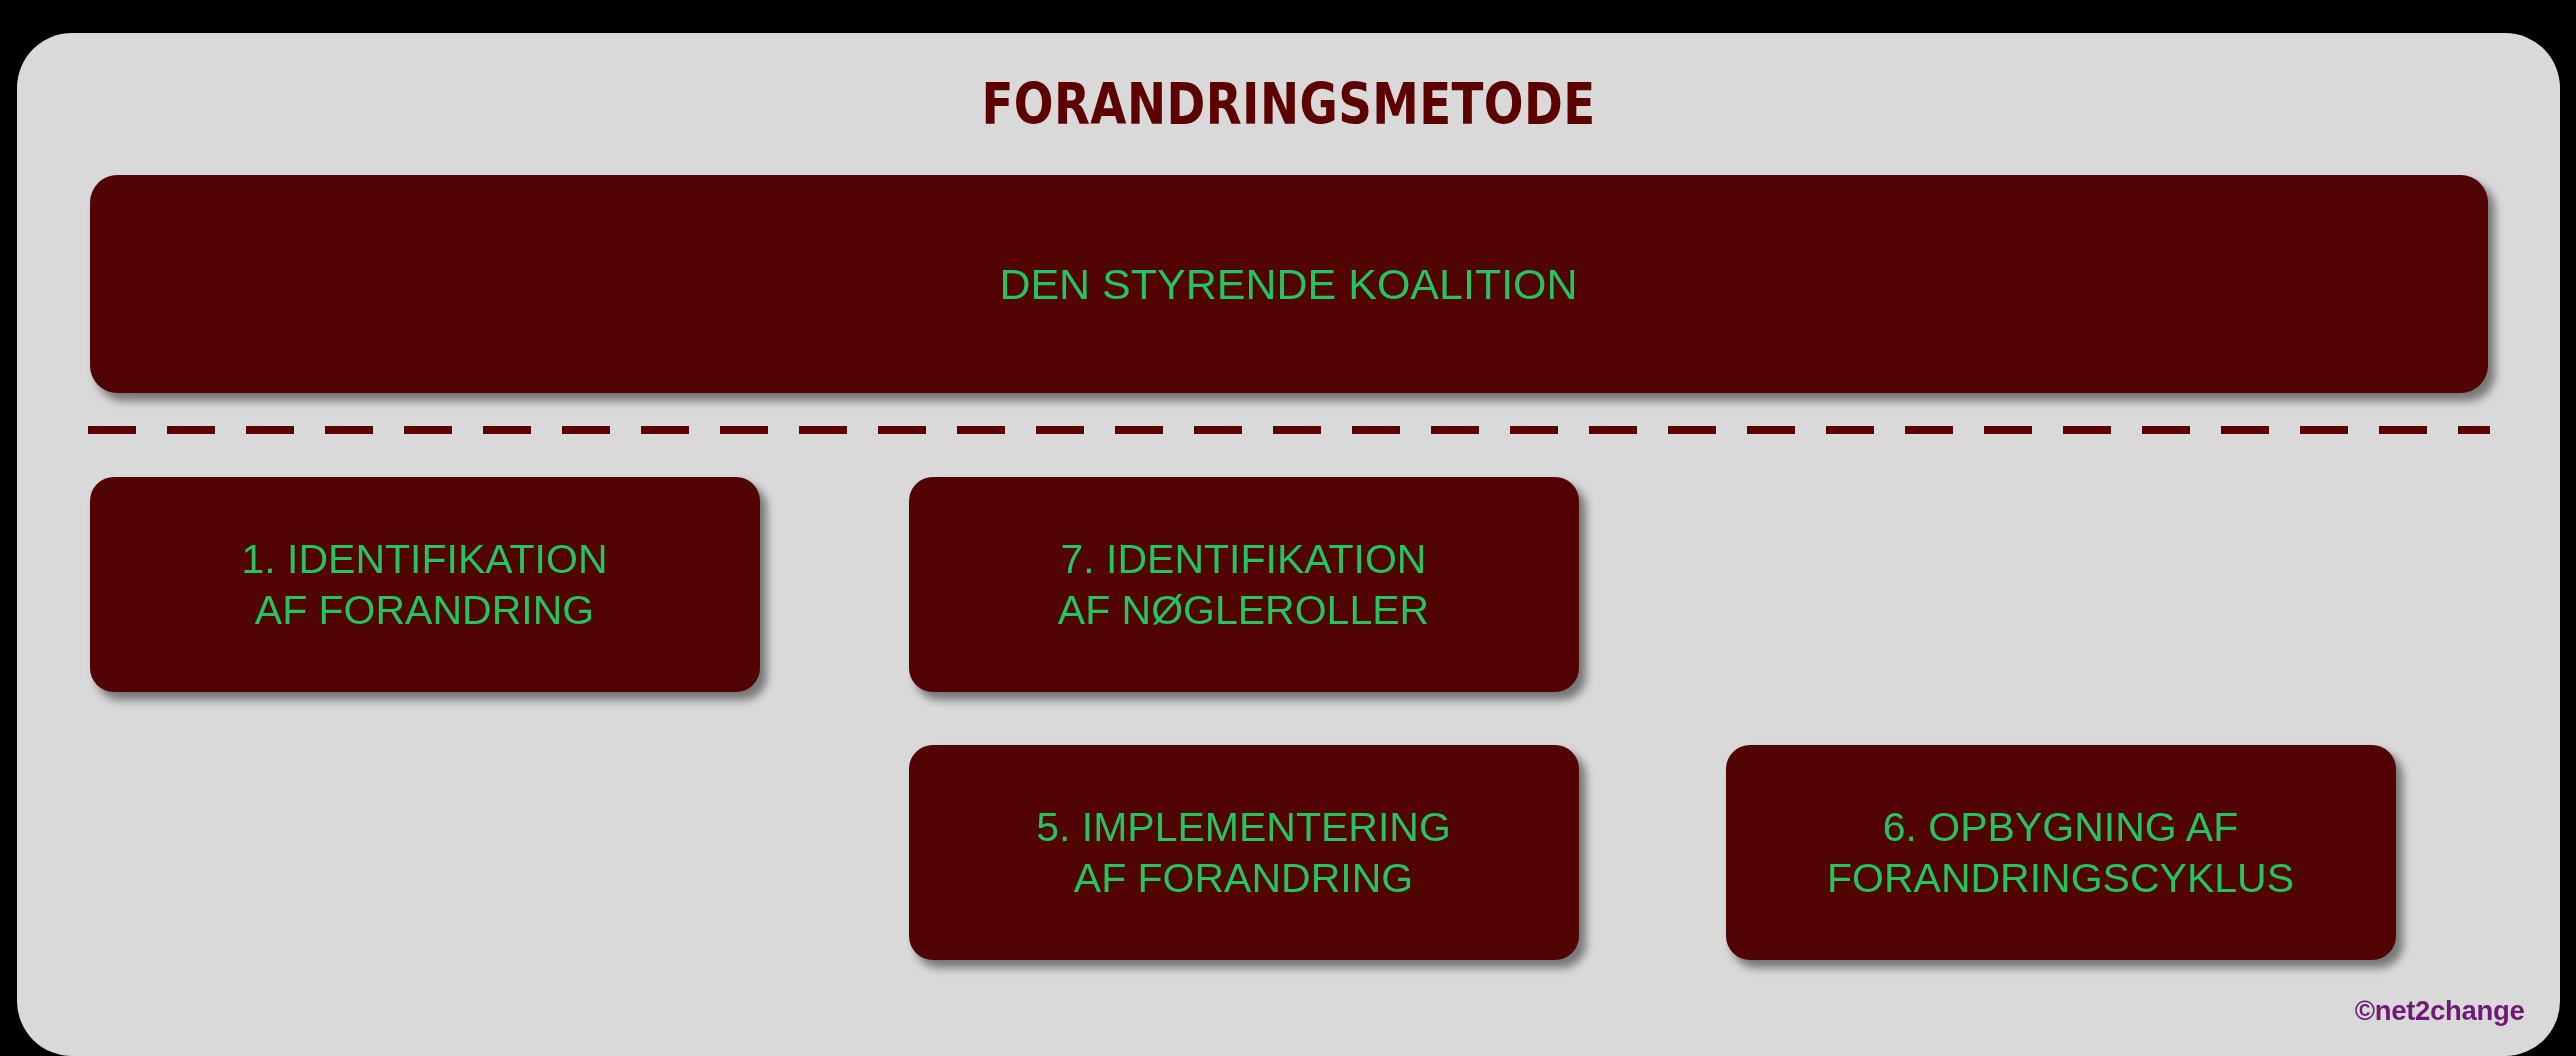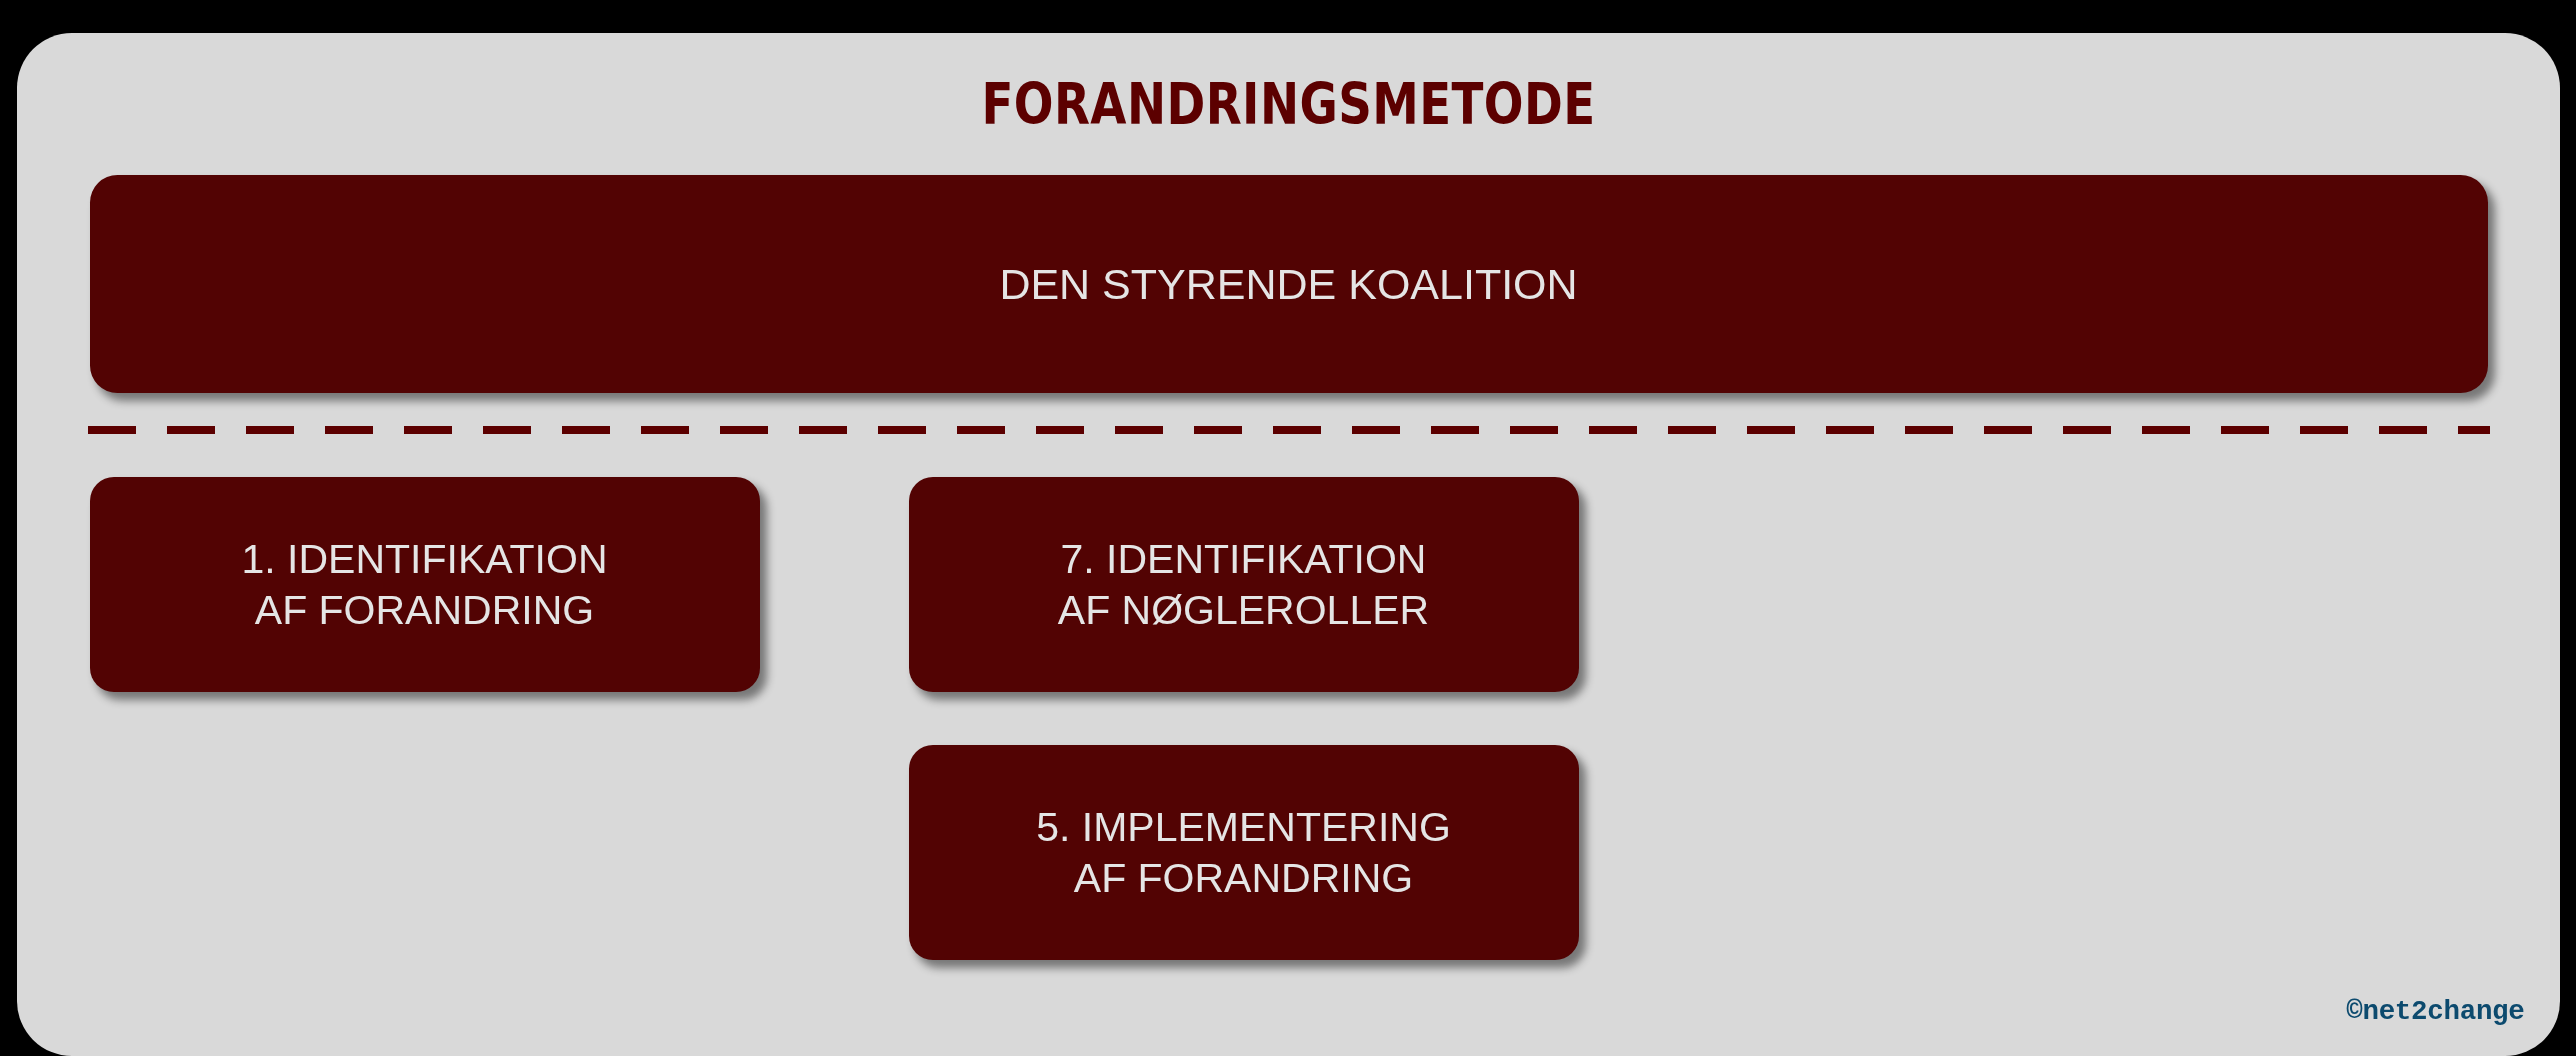--- a/index.html
+++ b/index.html
@@ -38,21 +38,21 @@
     letter-spacing: 0.5px;
     transform: scaleX(0.82);
     transform-origin: center top;
   }
 
   .box {
     position: absolute;
     background: #520303;
     border-radius: 24px;
     box-shadow: 6.4px 7.3px 8.2px rgba(0,0,0,0.45);
-    color: #e5e5e5;
+    color: #22c55e;
     display: flex;
     align-items: center;
     justify-content: center;
     text-align: center;
     box-sizing: border-box;
     line-height: 1.22;
   }
 
   .box-coalition {
     left: 73px;
@@ -93,22 +93,22 @@
   .box-label {
     display: block;
     padding: 0 16.5px;
     white-space: pre-line;
   }
 
   .copyright {
     position: absolute;
     right: 35px;
     bottom: 29px;
-    color: #0c4a6e;
-    font-family: Liberation Mono, monospace;
+    color: #701a75;
+    font-family: Liberation Sans, sans-serif;
     font-weight: bold;
     font-size: 27.5px;
     letter-spacing: -0.3px;
   }
 </style>
 </head>
 <body>
 
 <div class="diagram-frame">
 
@@ -130,17 +130,21 @@
 AF NØGLEROLLER</span>
   </div>
 
 
 
   <div class="box box-step r2 c2">
     <span class="box-label">5. IMPLEMENTERING
 AF FORANDRING</span>
   </div>
 
+  <div class="box box-step r2 c3">
+    <span class="box-label">6. OPBYGNING AF
+FORANDRINGSCYKLUS</span>
+  </div>
 
   <div class="copyright">©net2change</div>
 
 </div>
 
 
 </body></html>

